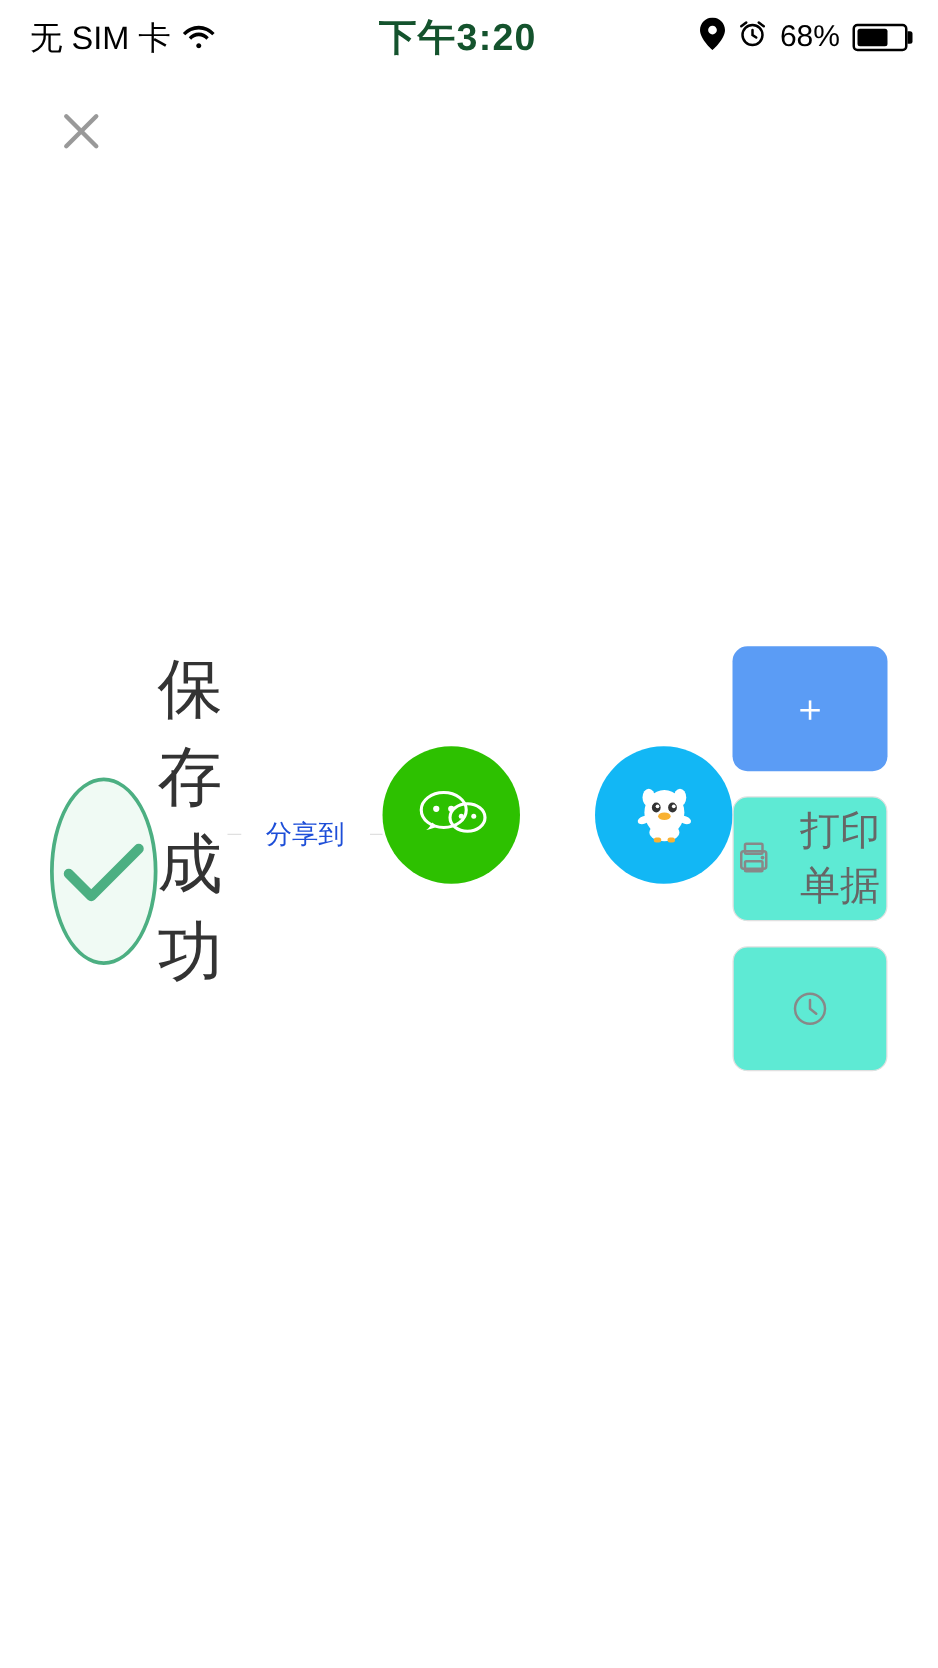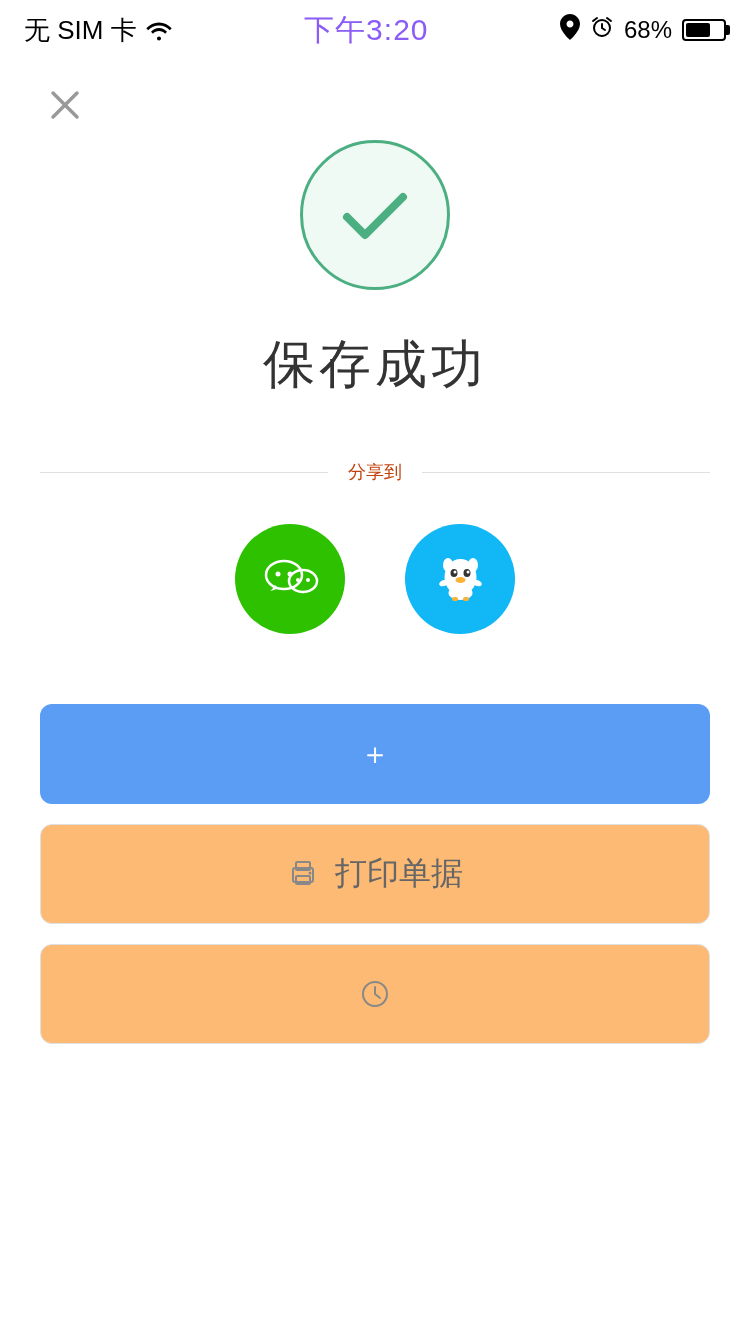--- a/index.html
+++ b/index.html
@@ -24,31 +24,31 @@
       height: 60px;
       background: #ffffff;
       display: flex;
       align-items: center;
       justify-content: space-between;
       padding: 0 24px;
     }
 
     .status-left {
       display: flex;
-      align-items: flex-end;
+      align-items: center;
       gap: 8px;
       font-size: 26px;
       color: #000;
       font-weight: 500;
     }
 
     .status-center {
       font-size: 30px;
-      font-weight: 400;
-      color: #8b5cf6;
+      font-weight: 700;
+      color: #14532d;
       letter-spacing: 1px;
     }
 
     .status-right {
       display: flex;
       align-items: center;
       gap: 10px;
       font-size: 24px;
       color: #000;
     }
@@ -78,21 +78,21 @@
       height: 100%;
       width: 68%;
       background: #000;
       border-radius: 2px;
     }
 
     
     .main-content {
       flex: 1;
       display: flex;
-      flex-direction: column;
+      flex-direction: row;
       align-items: center;
       padding: 20px 40px 40px;
       position: relative;
     }
 
     
     .close-btn {
       position: absolute;
       top: 20px;
       left: 40px;
@@ -146,22 +146,22 @@
       margin-bottom: 40px;
     }
 
     .divider-line {
       flex: 1;
       height: 1px;
       background: #e0e0e0;
     }
 
     .share-label {
-      font-size: 18px;
-      color: #c2410c;
+      font-size: 21px;
+      color: #1d4ed8;
       white-space: nowrap;
       font-family: Liberation Mono, monospace;
     }
 
     
     .share-icons-row {
       display: flex;
       align-items: center;
       justify-content: center;
       gap: 60px;
@@ -207,21 +207,21 @@
       border: none;
       outline: none;
     }
 
     .action-btn-primary {
       background: #5b9cf5;
       color: #ffffff;
     }
 
     .action-btn-secondary {
-      background: #fdba74;
+      background: #5eead4;
       color: #666666;
       border: 1px solid #e0e0e0;
     }
 
     .btn-icon {
       font-size: 30px;
       display: flex;
       align-items: center;
     }
   </style>

